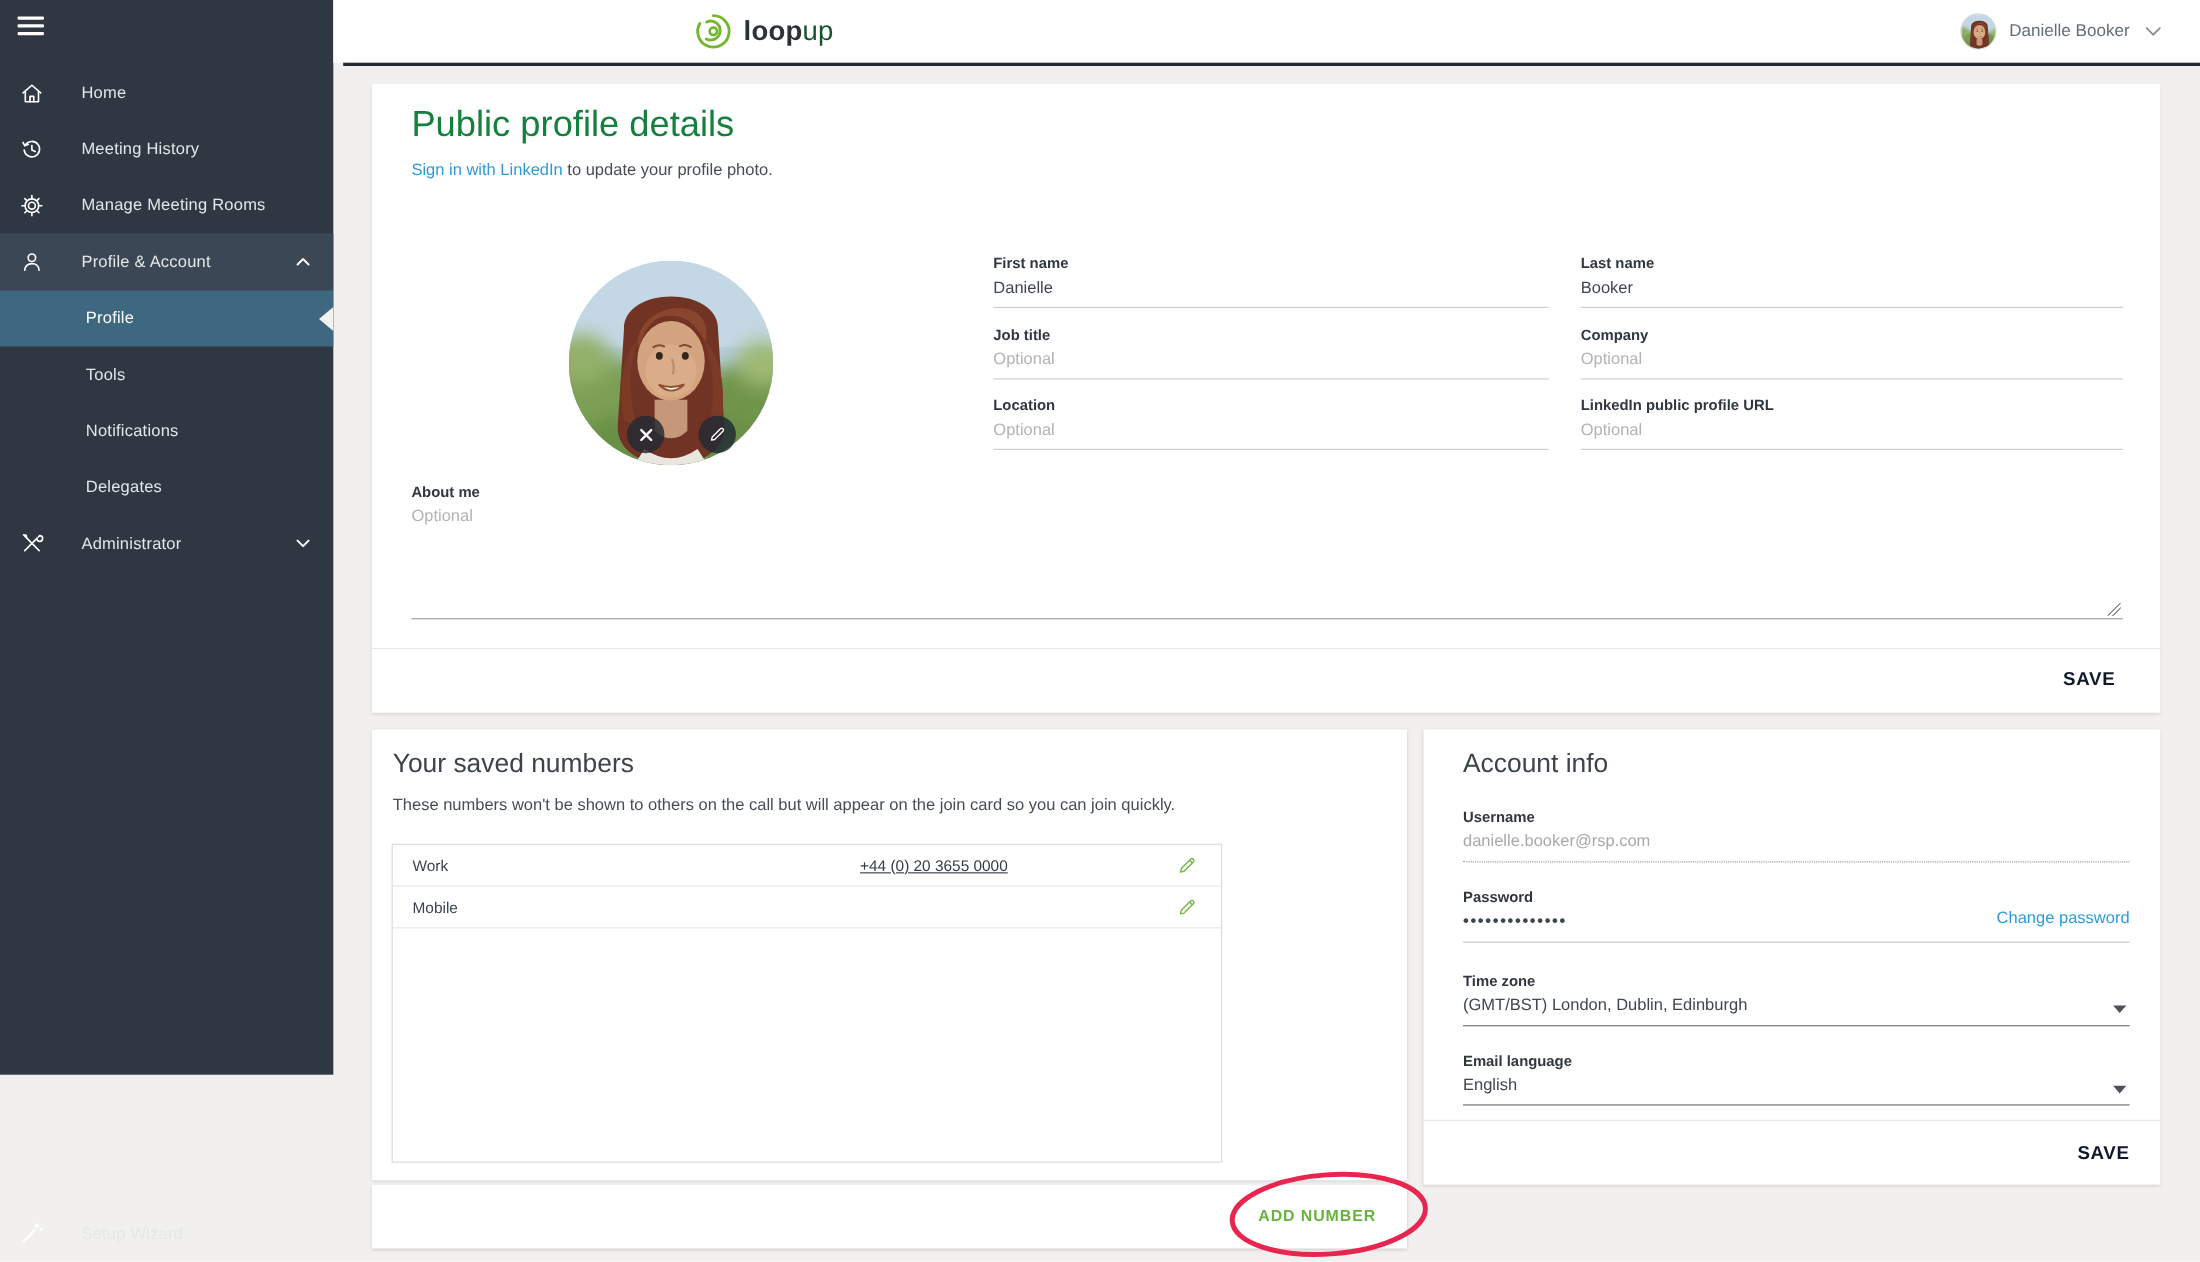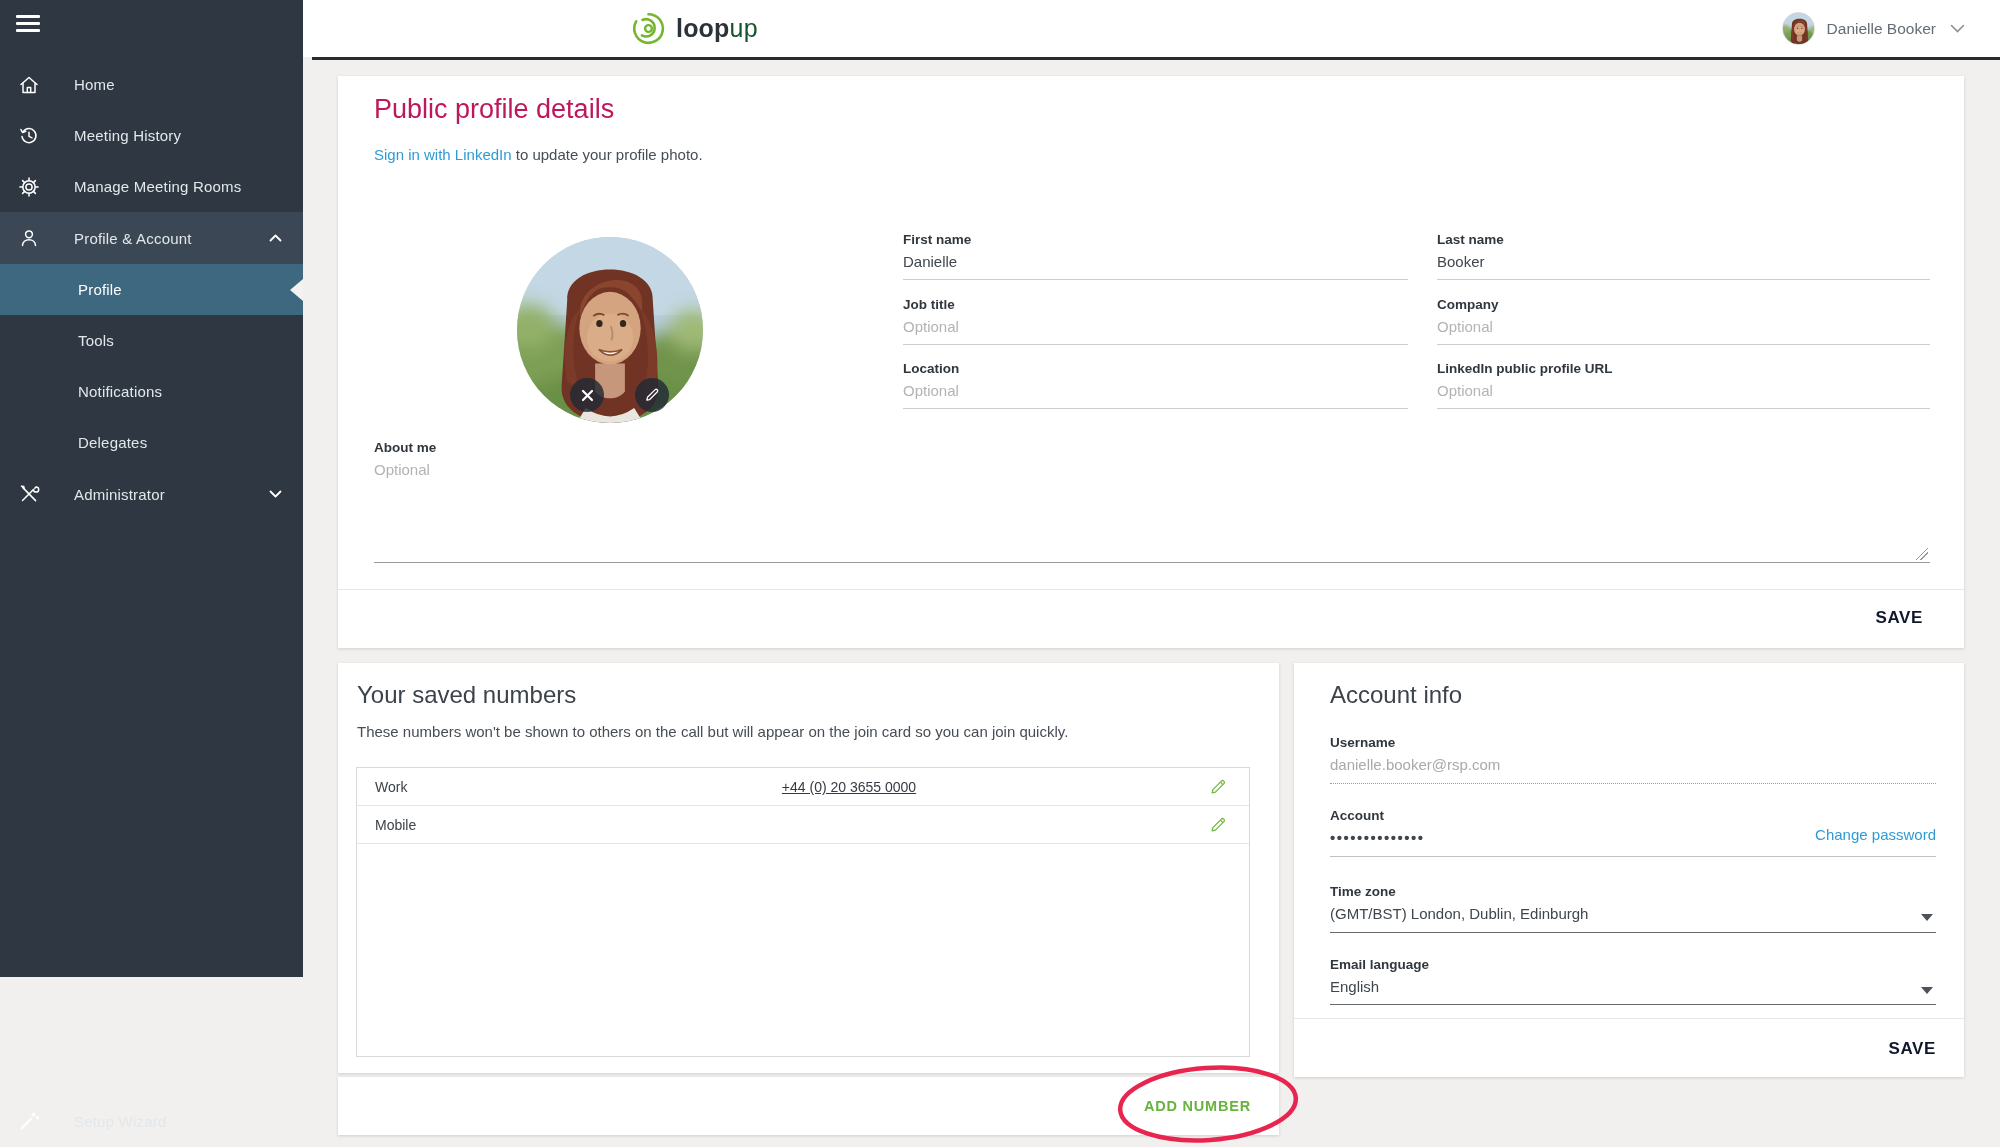--- a/index.html
+++ b/index.html
@@ -32,21 +32,21 @@
   .user-chip .avatar-sm { width:33px; height:33px; border-radius:50%; overflow:hidden; border:1px solid #d8d8d8; }
   .user-chip .uname { margin:0 14px 0 12px; font-size:15.5px; color:#646d75; }
 
   
   .card { position:absolute; background:#fff; box-shadow:0 1px 3px rgba(0,0,0,.14); }
   .card1 { left:338px; top:76px; width:1626px; height:572px; }
   .card2 { left:338px; top:663px; width:941px; height:410px; }
   .card2f { left:338px; top:1077px; width:941px; height:58px; }
   .card3 { left:1294px; top:663px; width:670px; height:414px; }
 
-  .h1 { position:absolute; left:36px; top:18px; font-size:27px; font-weight:400; color:#be185d; }
+  .h1 { position:absolute; left:36px; top:18px; font-size:33px; font-weight:400; color:#15803d; }
   .h2 { font-size:24px; font-weight:400; color:#3c434b; }
   .subline { position:absolute; left:36px; top:70px; font-size:15px; color:#464d54; }
   .link { color:#2e9bd6; text-decoration:none; cursor:pointer; }
 
   
   .photo-wrap { position:absolute; left:179px; top:161px; width:186px; height:186px; border-radius:50%; overflow:hidden; }
   .photo-btn { position:absolute; width:34px; height:34px; border-radius:50%; background:rgba(33,41,51,.82); display:flex; align-items:center; justify-content:center; cursor:pointer; }
   .btn-x { left:232px; top:302px; }
   .btn-edit { left:297px; top:302px; }
 
@@ -59,21 +59,21 @@
   .about { position:absolute; left:36px; top:364px; width:1556px; height:123px; border-bottom:1px solid #9a9a9a; }
   .about .flabel { font-size:13.5px; font-weight:700; color:#30373e; }
   .about .fval { margin-top:6px; font-size:15px; color:#b3b3b3; }
   .grip { position:absolute; right:2px; bottom:2px; width:12px; height:12px;
           background:linear-gradient(135deg, transparent 46%, #9a9a9a 46%, #9a9a9a 52%, transparent 52%, transparent 66%, #9a9a9a 66%, #9a9a9a 72%, transparent 72%); }
 
   .divider { position:absolute; left:0; width:100%; height:1px; background:#e6e6e6; }
   .save-btn { position:absolute; font-size:17px; font-weight:700; letter-spacing:.6px; color:#0f172a; cursor:pointer; }
 
   
-  .num-table { position:absolute; left:18px; top:104px; width:894px; height:290px; border:1px solid #d9d9d9; background:#fff; }
+  .num-table { position:absolute; left:18px; top:104px; width:755px; height:290px; border:1px solid #d9d9d9; background:#fff; }
   .num-row { position:relative; height:38px; border-bottom:1px solid #e4e4e4; }
   .num-row .rlabel { position:absolute; left:18px; top:11px; font-size:14px; color:#3c434a; }
   .num-row .rnumber { position:absolute; left:492px; top:11px; transform:translateX(-50%); font-size:14px; color:#343b42; text-decoration:underline; }
   .num-row .rpencil { position:absolute; right:22px; top:10px; width:18px; height:18px; cursor:pointer; }
   .add-number { position:absolute; right:28px; top:0; height:58px; display:flex; align-items:center; font-size:14.5px; font-weight:700; letter-spacing:.8px; color:#68b23e; cursor:pointer; }
 
   
   .acc { position:absolute; left:36px; right:28px; }
   .acc .flabel { font-size:13.5px; font-weight:700; color:#30373e; }
   .acc .fval { margin-top:6px; font-size:15px; color:#3f464d; }
@@ -323,21 +323,21 @@
   <section class="card card3">
     <h2 class="h2" style="position:absolute;left:36px;top:18px">Account info</h2>
 
     <div class="acc" style="top:72px">
       <div class="flabel">Username</div>
       <div class="fval muted">danielle.booker@rsp.com</div>
     </div>
     <div class="acc-line dotted" style="top:120px"></div>
 
     <div class="acc" style="top:145px">
-      <div class="flabel">Account</div>
+      <div class="flabel">Password</div>
       <div class="fval pw-dots">••••••••••••••</div>
       <a class="link chg-link">Change password</a>
     </div>
     <div class="acc-line solidlt" style="top:193px"></div>
 
     <div class="acc" style="top:221px">
       <div class="flabel">Time zone</div>
       <div class="fval">(GMT/BST) London, Dublin, Edinburgh</div>
       <div class="caret" style="top:30px"></div>
     </div>

